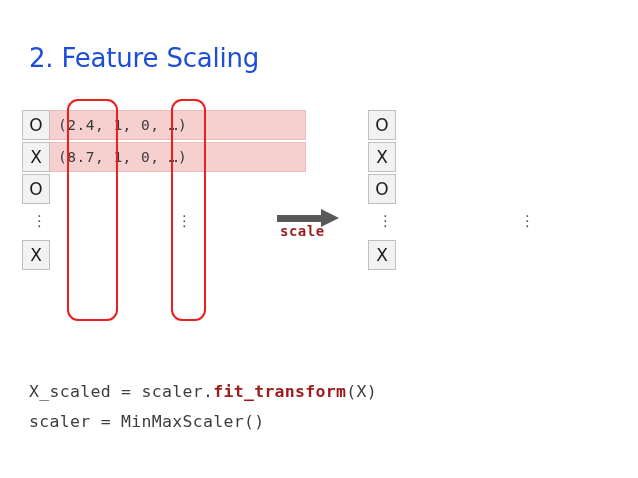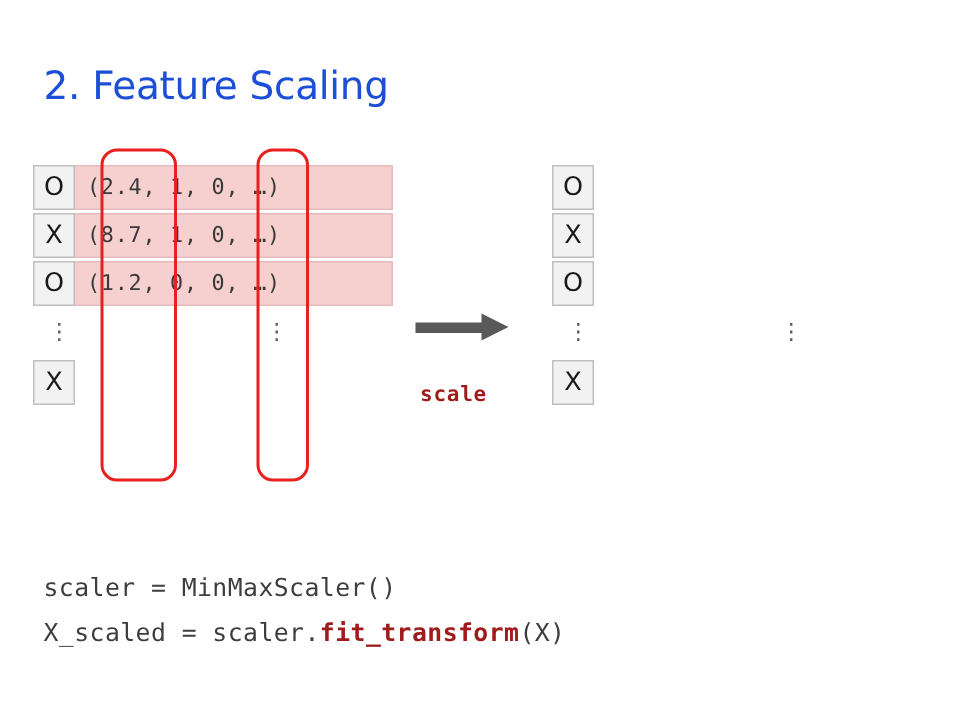--- a/index.html
+++ b/index.html
@@ -71,21 +71,21 @@
     box-sizing: border-box;
     display: flex;
     align-items: center;
     padding-left: 8px;
     font-family: "DejaVu Sans Mono", monospace;
     font-size: 14.5px;
     color: #3a3a3a;
     white-space: pre;
     letter-spacing: 0.5px;
   }
-  .table-left  .cell-values { width: 212px; }
+  .table-left  .cell-values { width: 256px; }
   .table-right .cell-values { width: 212px; }
 
   
   .vdots {
     position: absolute;
     font-family: "DejaVu Sans", sans-serif;
     font-size: 15px;
     color: #5a5a5a;
     line-height: 1;
     top: 8px;
@@ -139,21 +139,21 @@
     top: 4px;
     width: 0;
     height: 0;
     border-top: 9.5px solid transparent;
     border-bottom: 9.5px solid transparent;
     border-left: 18px solid #595959;
   }
   .arrow-label {
     position: absolute;
     left: 3px;
-    top: 50px;
+    top: 18px;
     font-family: "DejaVu Sans Mono", monospace;
     font-size: 14px;
     font-weight: bold;
     color: #9e1b1b;
     letter-spacing: 0.5px;
     white-space: pre;
   }
 
   
   .code-block {
@@ -184,21 +184,20 @@
     <div class="cell-values">(2.4, 1, 0, …)</div>
   </div>
 
   <div class="row">
     <div class="cell-label">X</div>
     <div class="cell-values">(8.7, 1, 0, …)</div>
   </div>
 
   <div class="row">
     <div class="cell-label">O</div>
-    <div class="cell-values">(1.2, 0, 0, …)</div>
   </div>
 
   <div class="row-gap">
     <span class="vdots vdots-label">⋮</span>
     <span class="vdots vdots-col">⋮</span>
   </div>
 
   <div class="row">
     <div class="cell-label">X</div>
   </div>
@@ -233,15 +232,15 @@
     <span class="vdots vdots-col">⋮</span>
   </div>
 
   <div class="row">
     <div class="cell-label">X</div>
   </div>
 
 </div>
 
 <div class="code-block">
+  <div class="code-line"><span>X_scaled = scaler.</span><span class="code-accent">fit_transform</span><span>(X)</span></div>
   <div class="code-line">scaler = MinMaxScaler()</div>
-  <div class="code-line"><span>X_scaled = scaler.</span><span class="code-accent">fit_transform</span><span>(X)</span></div>
 </div>
 
 </body></html>

